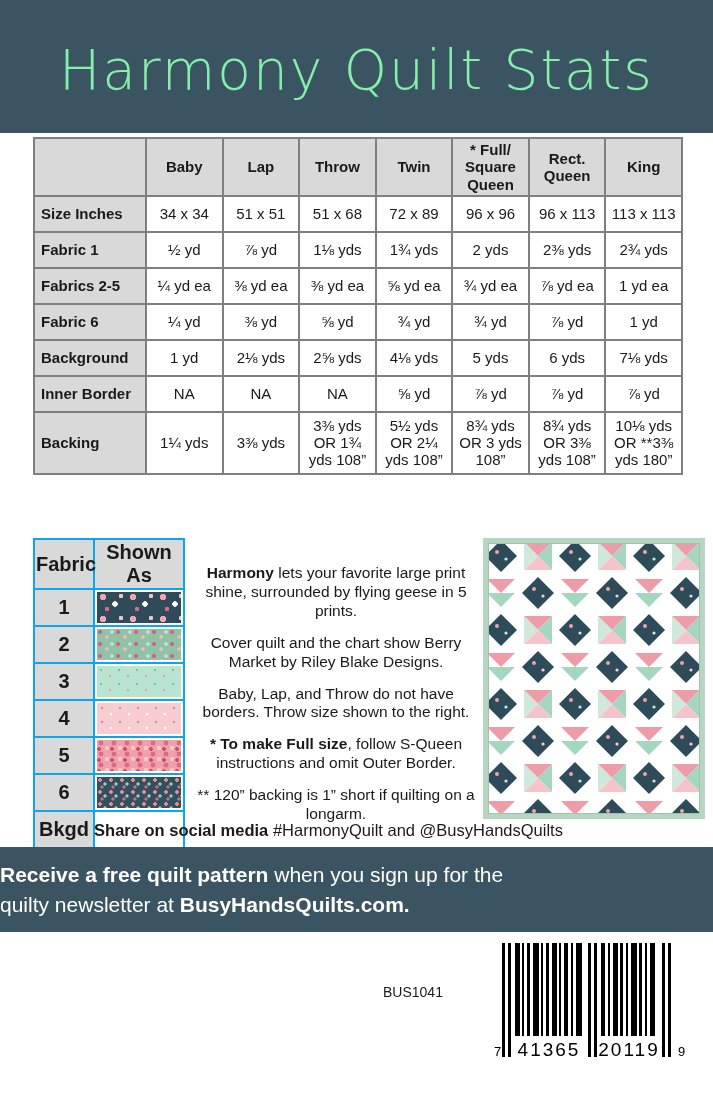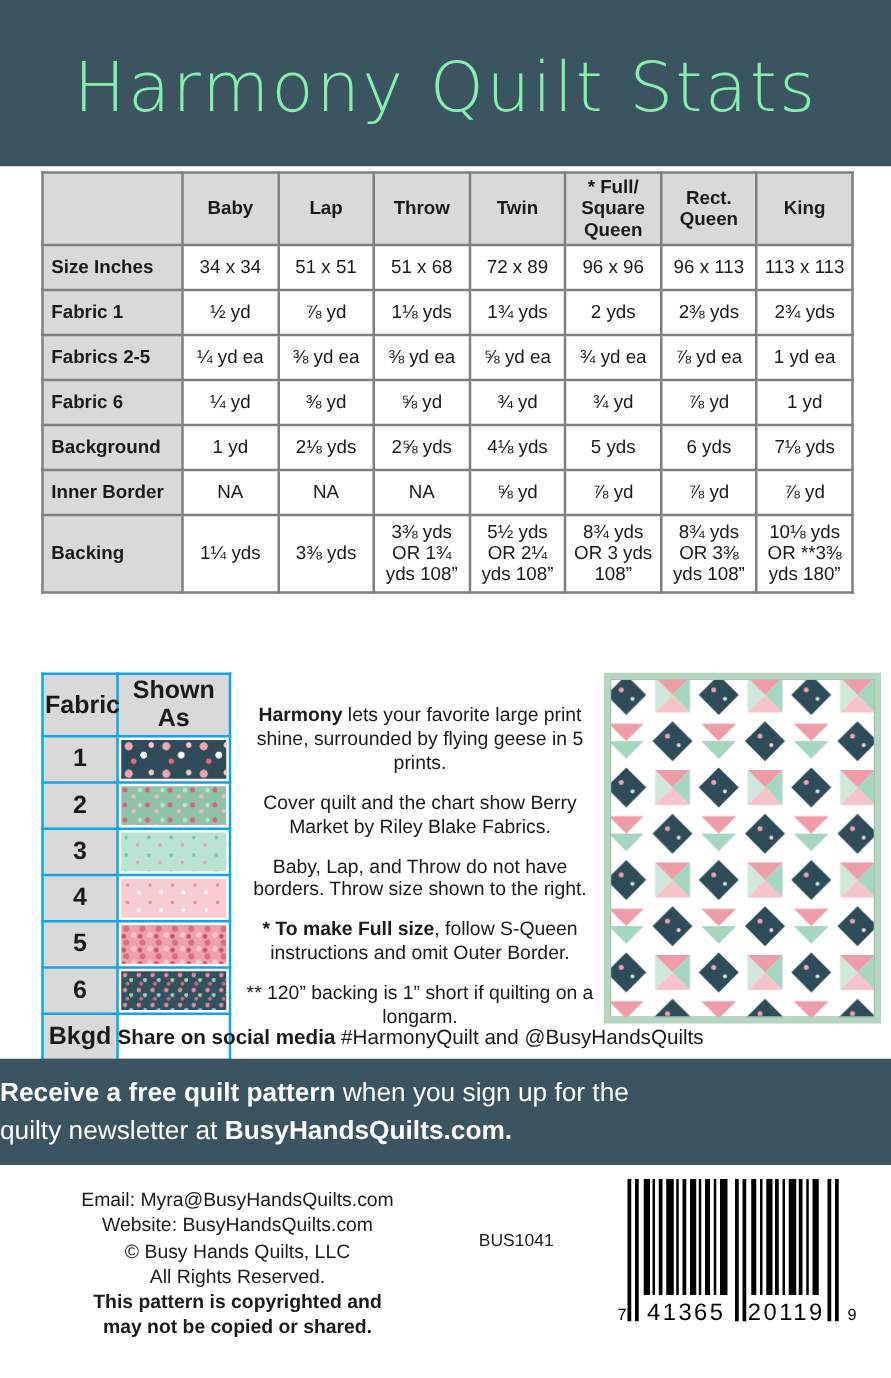--- a/index.html
+++ b/index.html
@@ -243,21 +243,21 @@
           <th>Bkgd</th>
           <td>
             <div class="swatch sw-bkgd" title="white"></div>
           </td>
         </tr>
       </tbody>
   </table>
 
   <div class="notes">
       <p><span class="bold">Harmony</span><span> lets your favorite large print shine, surrounded by flying geese in 5 prints.</span></p>
-      <p><span class="bold"></span><span>Cover quilt and the chart show Berry Market by Riley Blake Fabrics.</span></p>
+      <p><span class="bold"></span><span>Cover quilt and the chart show Berry Market by Riley Blake Designs.</span></p>
       <p><span class="bold"></span><span>Baby, Lap, and Throw do not have borders.  Throw size shown to the right.</span></p>
       <p><span class="bold">* To make Full size</span><span>, follow S-Queen instructions and omit Outer Border.</span></p>
       <p><span class="bold"></span><span>** 120” backing is 1” short if quilting on a longarm.</span></p>
     </div>
 
   <div class="quilt">
     <svg width="222" height="281" viewBox="0 0 222 281" xmlns="http://www.w3.org/2000/svg">
       <defs>
         <pattern id="qp" width="74" height="74" patternUnits="userSpaceOnUse">
           <rect width="74" height="74" fill="#ffffff"></rect>
@@ -285,28 +285,20 @@
     <span class="bold">Share on social media</span><span> #HarmonyQuilt and @BusyHandsQuilts</span>
   </div>
 
   <div class="banner">
     <div class="inner">
       <div><span class="bold">Receive a free quilt pattern</span><span> when you sign up for the</span></div>
       <div><span>quilty newsletter at </span><span class="bold">BusyHandsQuilts.com.</span></div>
     </div>
   </div>
 
-  <div class="contact">
-      <div>Email: Myra@BusyHandsQuilts.com</div>
-      <div>Website: BusyHandsQuilts.com</div>
-      <div>© Busy Hands Quilts, LLC</div>
-      <div>All Rights Reserved.</div>
-      <div class="b">This pattern is copyrighted and</div>
-      <div class="b">may not be copied or shared.</div>
-    </div>
 
   <div class="sku">BUS1041</div>
 
   <div class="barcode">
     <svg width="202" height="134" viewBox="0 0 202 134" xmlns="http://www.w3.org/2000/svg">
       <g fill="#000">
         <rect x="14" y="0" width="3" height="114"></rect>
           <rect x="20" y="0" width="3" height="114"></rect>
         <rect x="27" y="0" width="5" height="114"></rect>
           <rect x="34" y="0" width="2" height="114"></rect>

